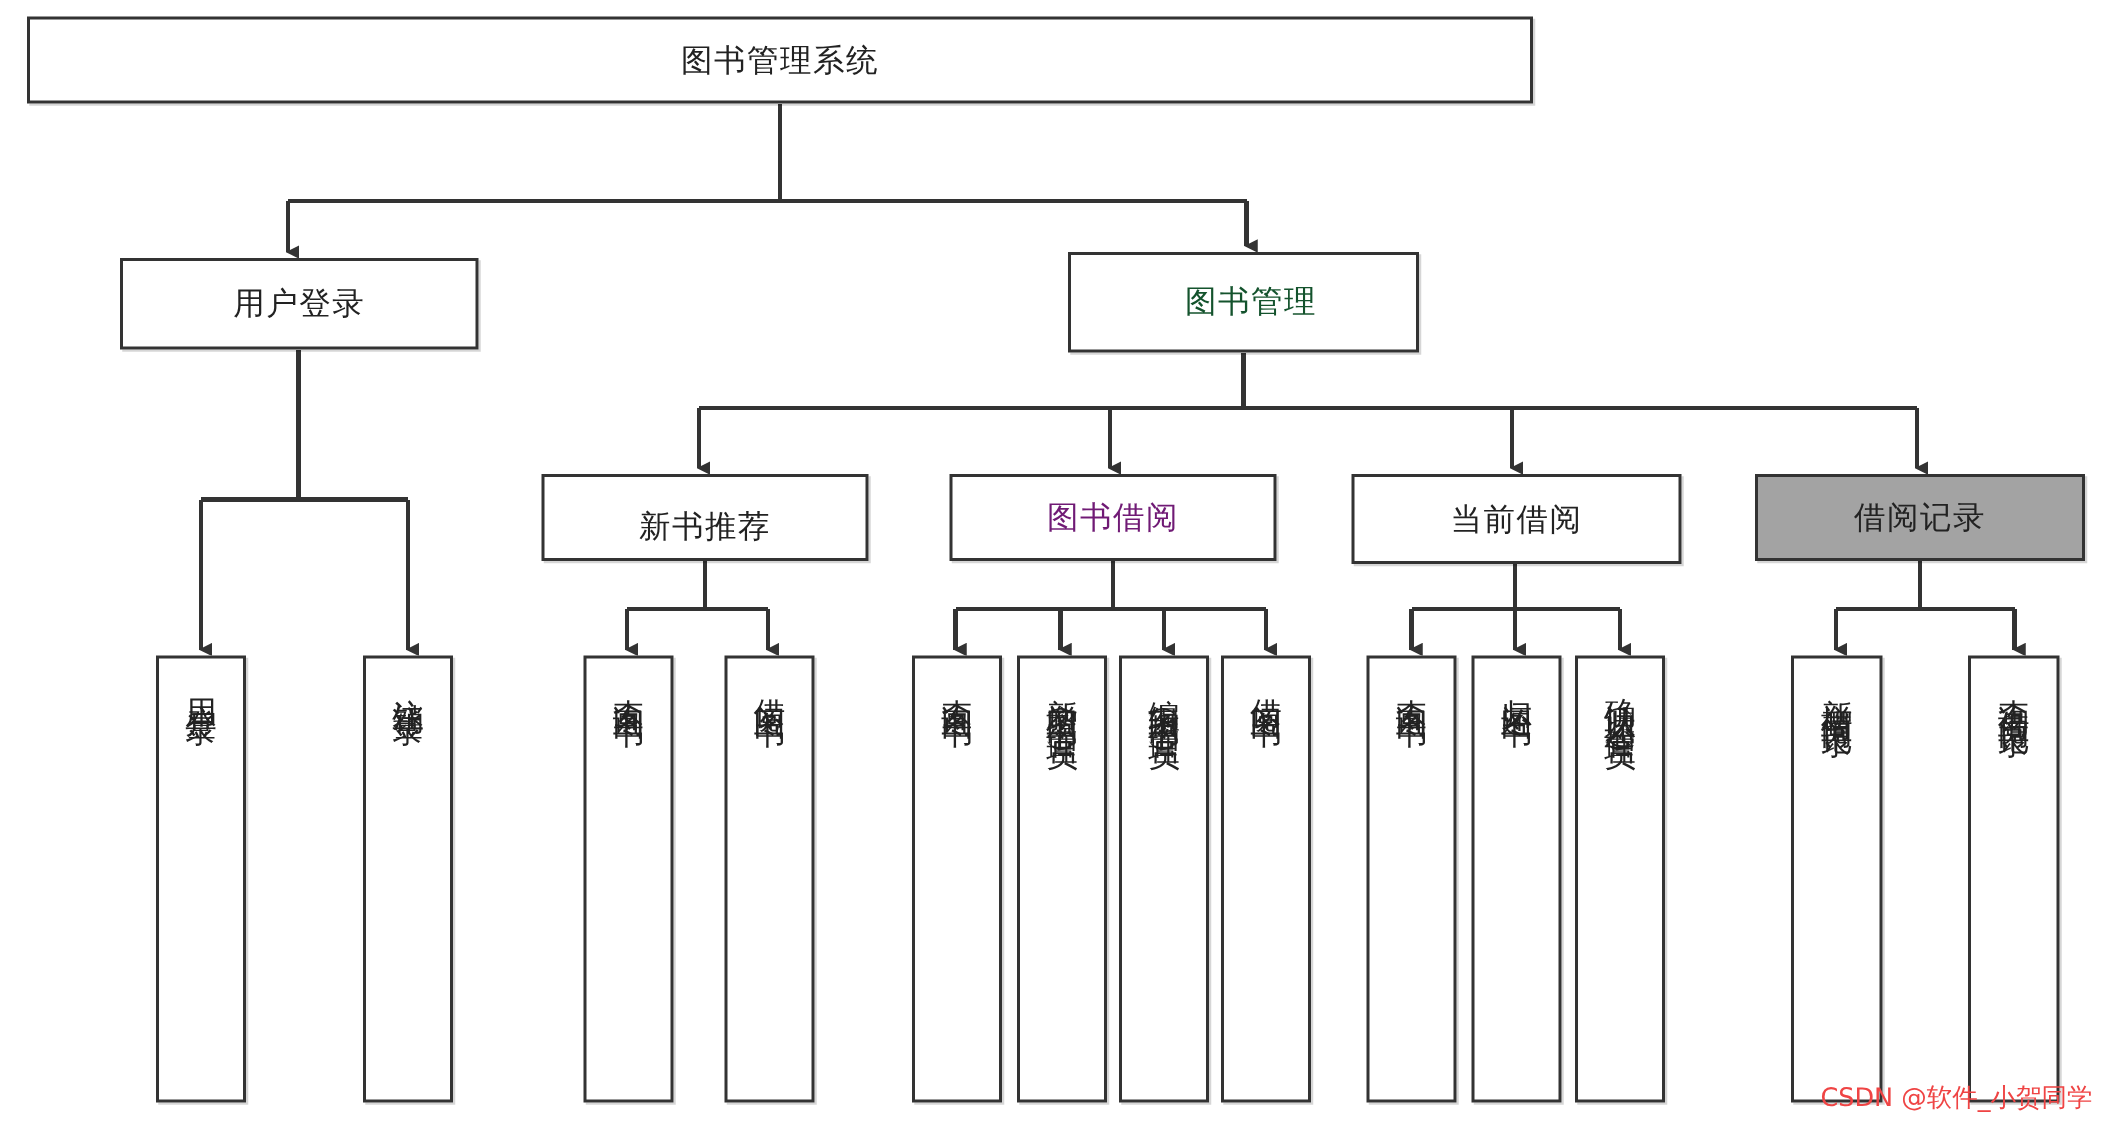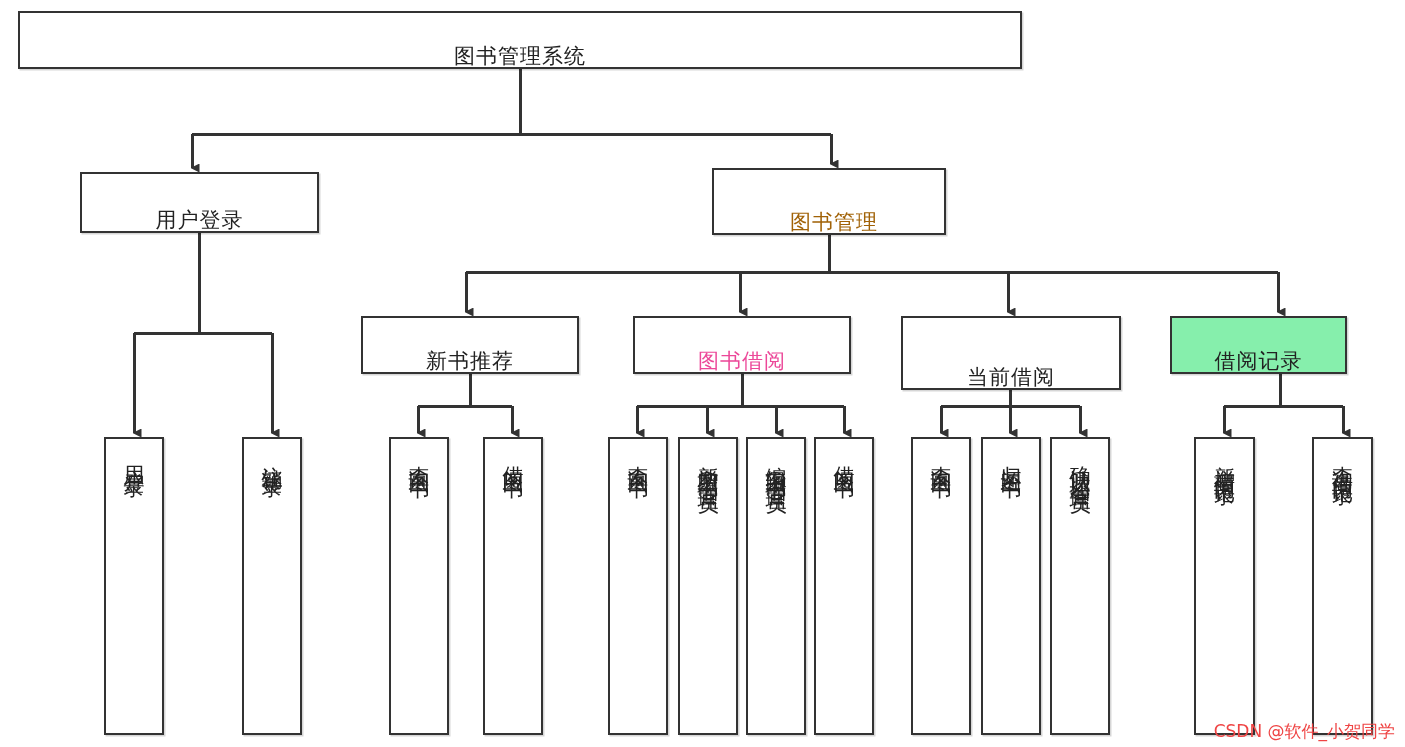--- a/index.html
+++ b/index.html
@@ -21,21 +21,21 @@
     top: 0;
     width: 1405px;
     height: 747px;
   }
   .node {
     position: absolute;
     box-sizing: border-box;
     border: 2.5px solid #333333;
     background: #ffffff;
     display: flex;
-    align-items: flex-end;
+    align-items: center;
     justify-content: center;
     box-shadow: 1.5px 1.5px 0 rgba(0,0,0,0.16);
   }
   .node .label {
     color: #222222;
     letter-spacing: 1px;
     line-height: 1.05;
     user-select: none;
   }
   .node.horiz .label {
@@ -119,33 +119,33 @@
   </svg>
 
   <div class="node horiz" style="left: 18px; top: 11px; width: 1004px; height: 58px; border-color: rgb(51, 51, 51); background: rgb(255, 255, 255);">
     <span class="label" style="color: rgb(34, 34, 34);">图书管理系统</span>
   </div>
 
   <div class="node horiz" style="left: 80px; top: 172px; width: 239px; height: 61px; border-color: rgb(51, 51, 51); background: rgb(255, 255, 255);">
     <span class="label" style="color: rgb(34, 34, 34);">用户登录</span>
   </div>
   <div class="node horiz" style="left: 712px; top: 168px; width: 234px; height: 67px; border-color: rgb(51, 51, 51); background: rgb(255, 255, 255);">
-    <span class="label" style="color: #a16207; margin-left: 10px;">图书管理</span>
+    <span class="label" style="color: #14532d; margin-left: 10px;">图书管理</span>
   </div>
 
   <div class="node horiz" style="left: 361px; top: 316px; width: 218px; height: 58px; border-color: rgb(51, 51, 51); background: rgb(255, 255, 255);">
     <span class="label" style="color: rgb(34, 34, 34); margin-top: 12px;">新书推荐</span>
   </div>
   <div class="node horiz" style="left: 633px; top: 316px; width: 218px; height: 58px; border-color: rgb(51, 51, 51); background: rgb(255, 255, 255);">
-    <span class="label" style="color: #ec4899;">图书借阅</span>
+    <span class="label" style="color: #701a75;">图书借阅</span>
   </div>
-  <div class="node horiz" style="left: 901px; top: 316px; width: 220px; height: 74px; border-color: rgb(51, 51, 51); background: rgb(255, 255, 255);">
+  <div class="node horiz" style="left: 901px; top: 316px; width: 220px; height: 60px; border-color: rgb(51, 51, 51); background: rgb(255, 255, 255);">
     <span class="label" style="color: rgb(34, 34, 34);">当前借阅</span>
   </div>
-  <div class="node horiz" style="left: 1170px; top: 316px; width: 177px; height: 58px; border-color: rgb(51, 51, 51); background: #86efac;">
+  <div class="node horiz" style="left: 1170px; top: 316px; width: 220px; height: 58px; border-color: rgb(51, 51, 51); background: #a3a3a3;">
     <span class="label" style="color: rgb(34, 34, 34);">借阅记录</span>
   </div>
 
   <div class="node vert" style="left: 104px; top: 437px; width: 60px; height: 298px; border-color: rgb(51, 51, 51); background: rgb(255, 255, 255);">
     <span class="label" style="color: rgb(34, 34, 34);">用户登录</span>
   </div>
   <div class="node vert" style="left: 242px; top: 437px; width: 60px; height: 298px; border-color: rgb(51, 51, 51); background: rgb(255, 255, 255);">
     <span class="label" style="color: rgb(34, 34, 34);">注销登录</span>
   </div>
   <div class="node vert" style="left: 389px; top: 437px; width: 60px; height: 298px; border-color: rgb(51, 51, 51); background: rgb(255, 255, 255);">

